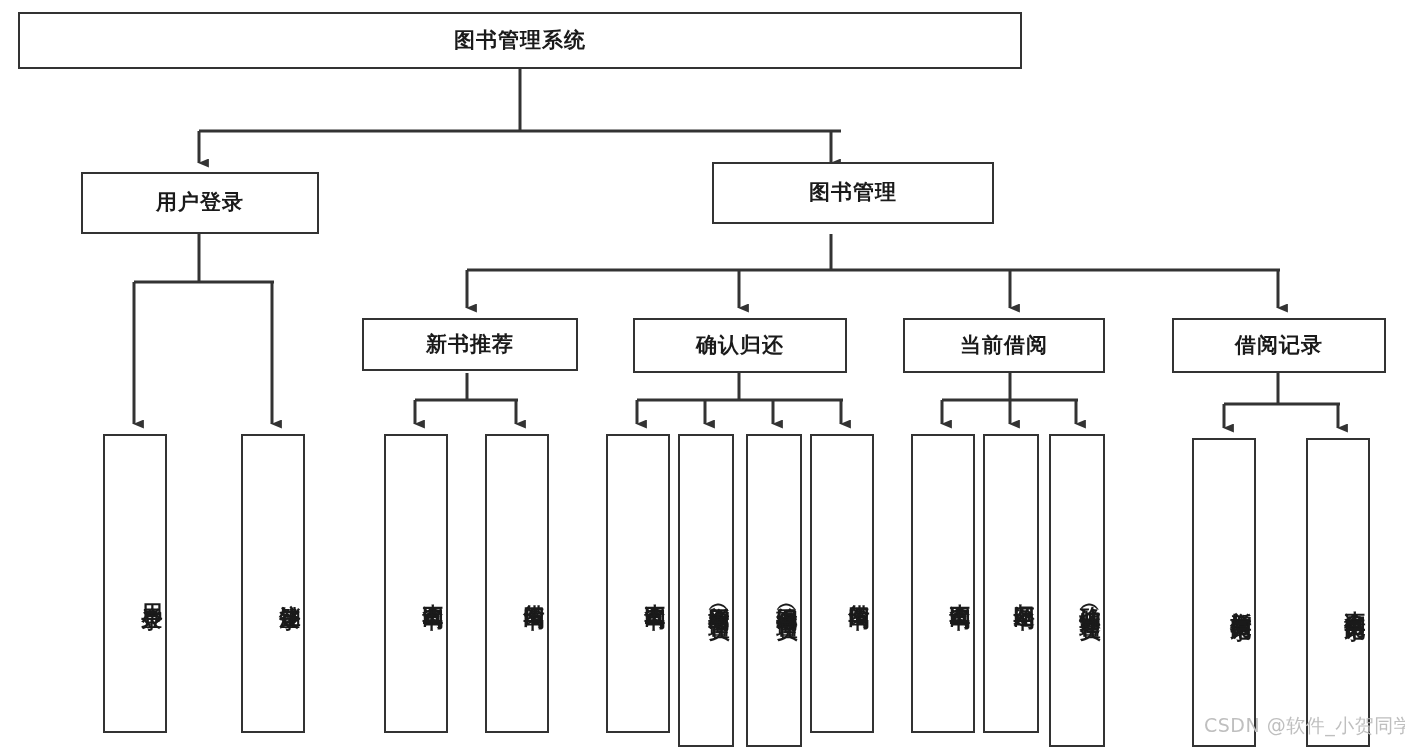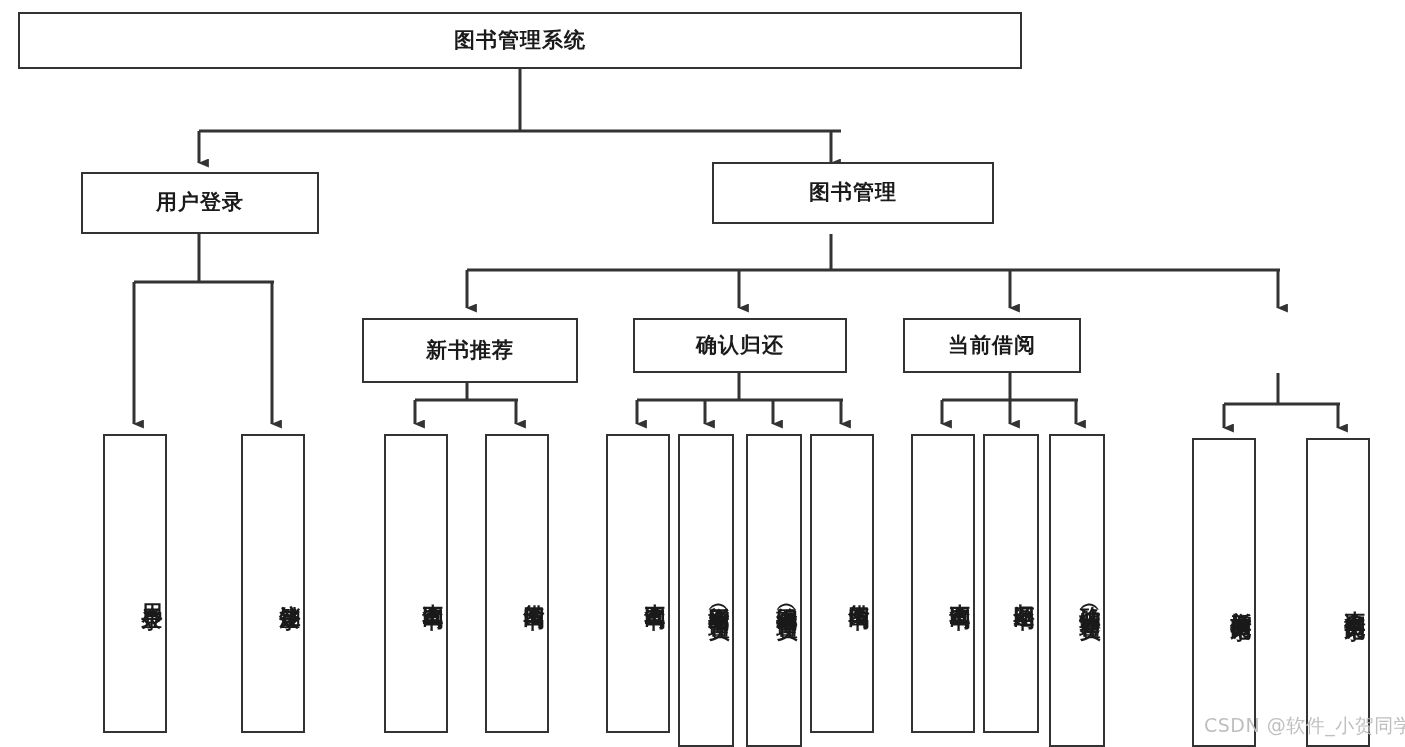--- a/index.html
+++ b/index.html
@@ -126,28 +126,31 @@
     <span>图书管理系统</span>
   </div>
 
   <div class="node horiz" style="left:81px; top:172px; width:238px; height:62px;">
     <span>用户登录</span>
   </div>
   <div class="node horiz" style="left:712px; top:162px; width:282px; height:62px;">
     <span>图书管理</span>
   </div>
 
-  <div class="node horiz" style="left:362px; top:318px; width:216px; height:65px;">
+  <div class="node horiz" style="left:362px; top:318px; width:216px; height:53px;">
     <span>新书推荐</span>
   </div>
   <div class="node horiz" style="left:633px; top:318px; width:214px; height:55px;">
     <span>确认归还</span>
   </div>
-  <div class="node horiz" style="left:903px; top:318px; width:178px; height:55px;">
+  <div class="node horiz" style="left:903px; top:318px; width:202px; height:55px;">
     <span>当前借阅</span>
+  </div>
+  <div class="node horiz" style="left:1172px; top:318px; width:214px; height:55px;">
+    <span>借阅记录</span>
   </div>
 
   <div class="node vert" style="left:103px; top:434px; width:64px; height:299px;">
     <span class="vlabel">用户登录</span>
   </div>
   <div class="node vert" style="left:241px; top:434px; width:64px; height:299px;">
     <span class="vlabel">注销登录</span>
   </div>
 
   <div class="node vert" style="left:384px; top:434px; width:64px; height:299px;">

